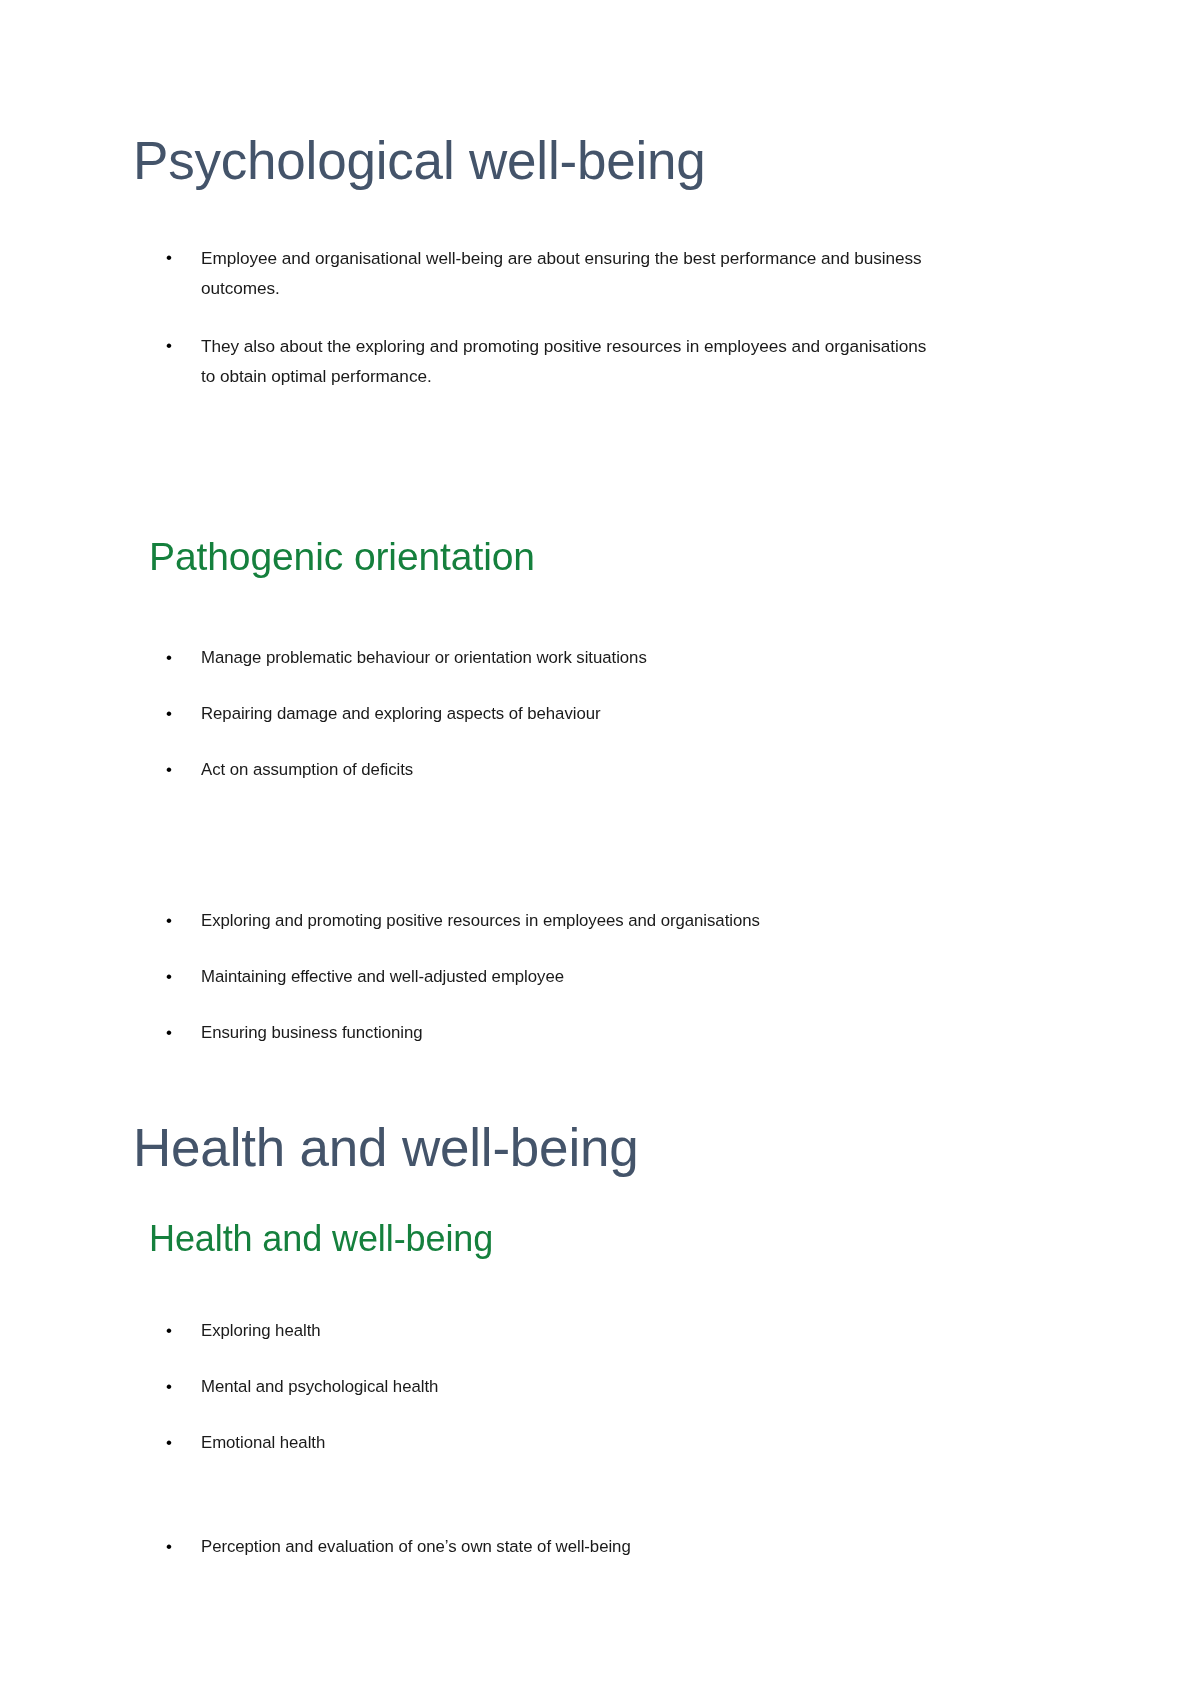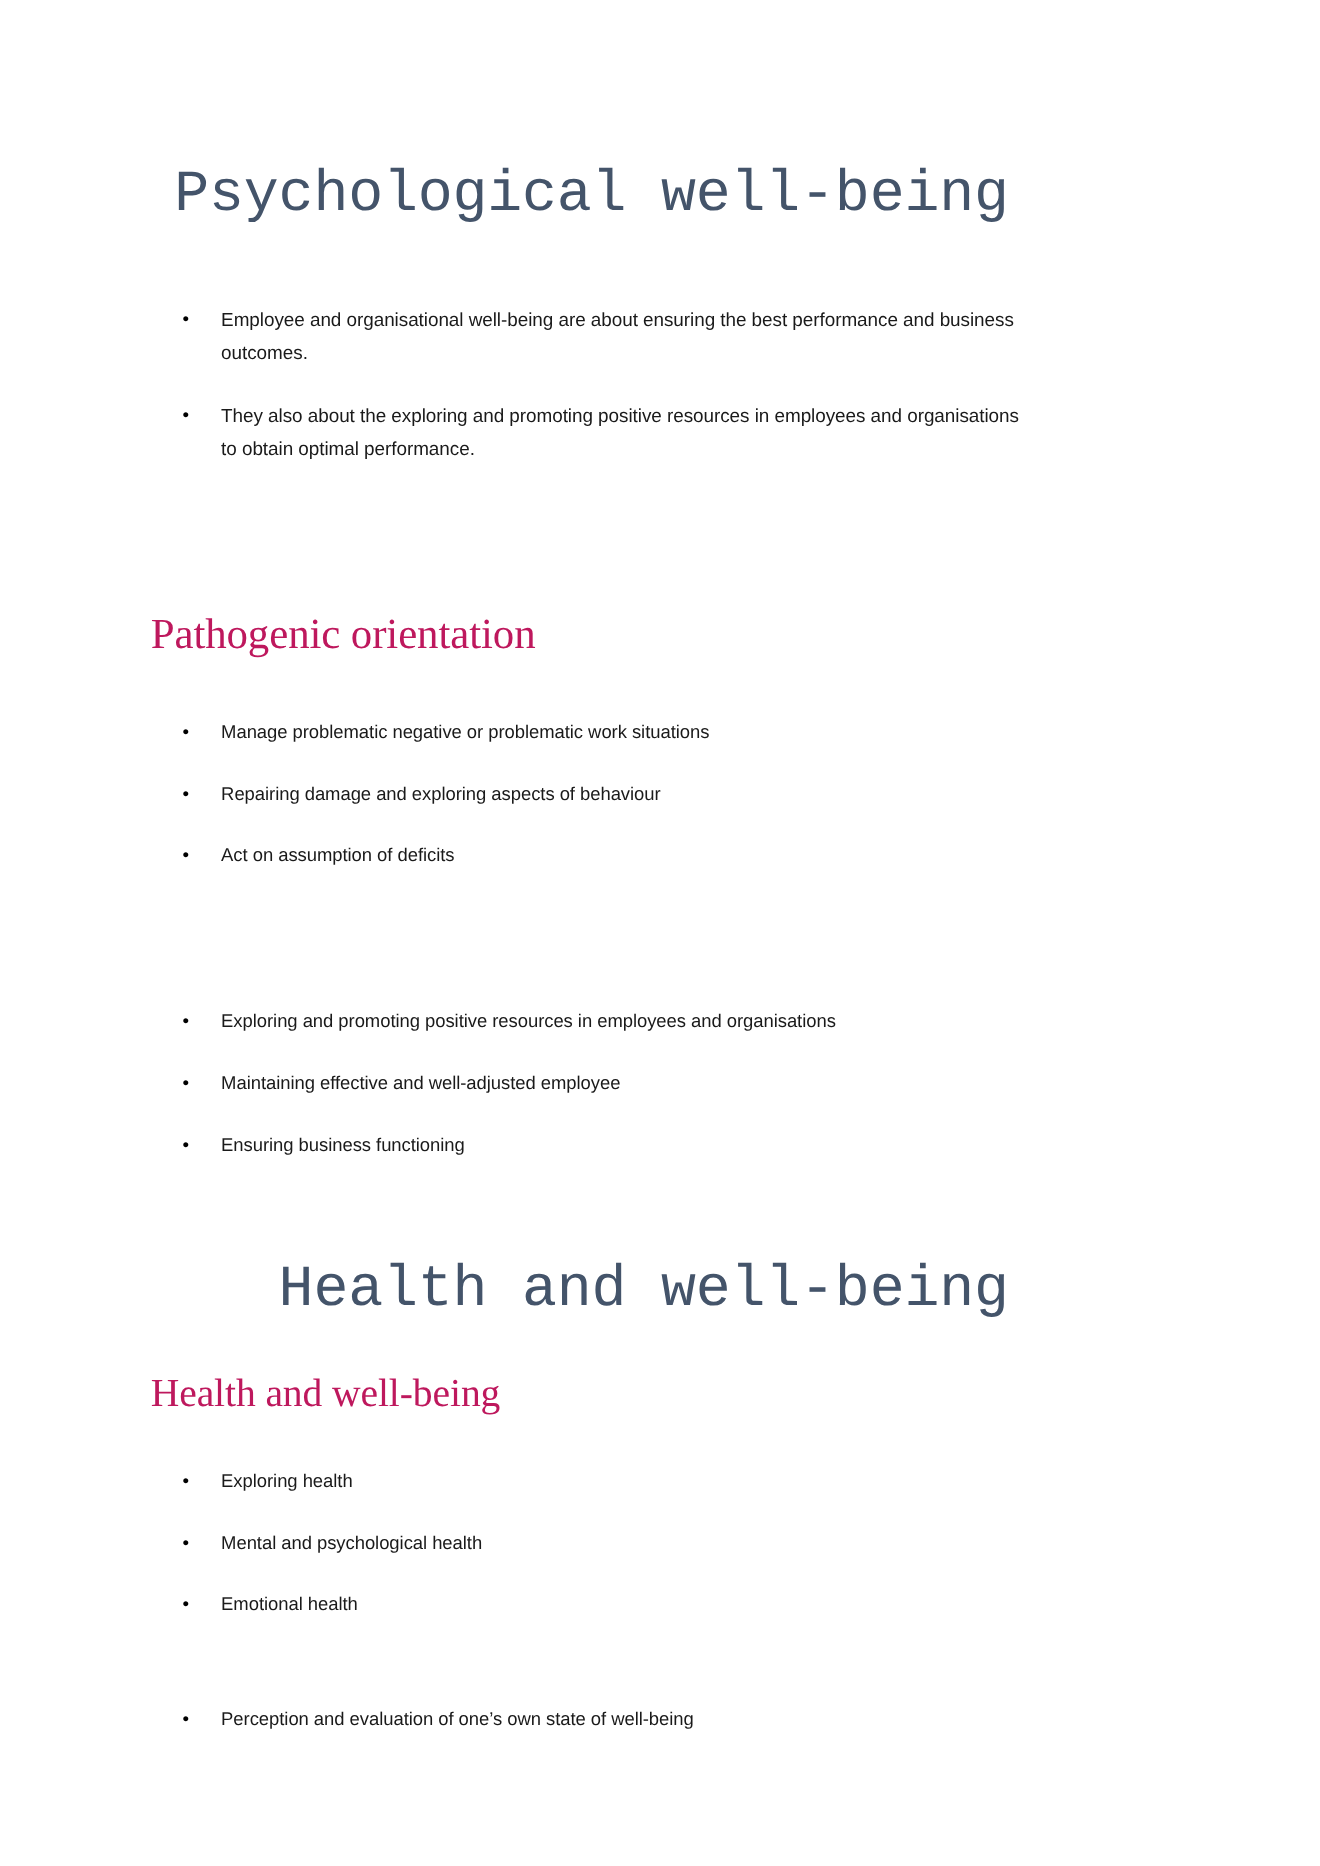--- a/index.html
+++ b/index.html
@@ -24,37 +24,36 @@
   }
   .doc-body {
     position: absolute;
     left: 133px;
     top: 130px;
     width: 800px;
   }
 
   
   h1.h1 {
-    margin: 16px;
+    margin: 0;
     font-weight: 400;
     font-size: 53px;
     line-height: 1.18;
     letter-spacing: -0.2px;
     color: #44546A;
-    font-family: Liberation Mono, monospace;
-    text-align: right;
+    font-family: Liberation Sans, sans-serif;
   }
   h2.h2 {
-    margin: 4px;
+    margin: 16px;
     font-weight: 400;
     font-size: 39px;
     line-height: 1.15;
     letter-spacing: -0.1px;
-    color: #be185d;
-    font-family: Liberation Serif, serif;
+    color: #15803d;
+    font-family: Liberation Sans, sans-serif;
   }
   h2.h2.smaller {
     font-size: 36px;
   }
 
   
   ul.bl {
     list-style: none;
     margin: 0;
     padding: 0;
@@ -121,21 +120,21 @@
 
     <div class="gap-h1-h2"></div>
 
     <h2 class="h2">Pathogenic orientation</h2>
 
     <div class="gap-h2-list"></div>
 
     <ul class="bl tight">
       <li>
         <span class="bullet-glyph">•</span>
-        <span class="li-text">Manage problematic negative or problematic work situations</span>
+        <span class="li-text">Manage problematic behaviour or orientation work situations</span>
       </li>
       <li>
         <span class="bullet-glyph">•</span>
         <span class="li-text">Repairing damage and exploring aspects of behaviour</span>
       </li>
       <li>
         <span class="bullet-glyph">•</span>
         <span class="li-text">Act on assumption of deficits</span>
       </li>
     </ul>

